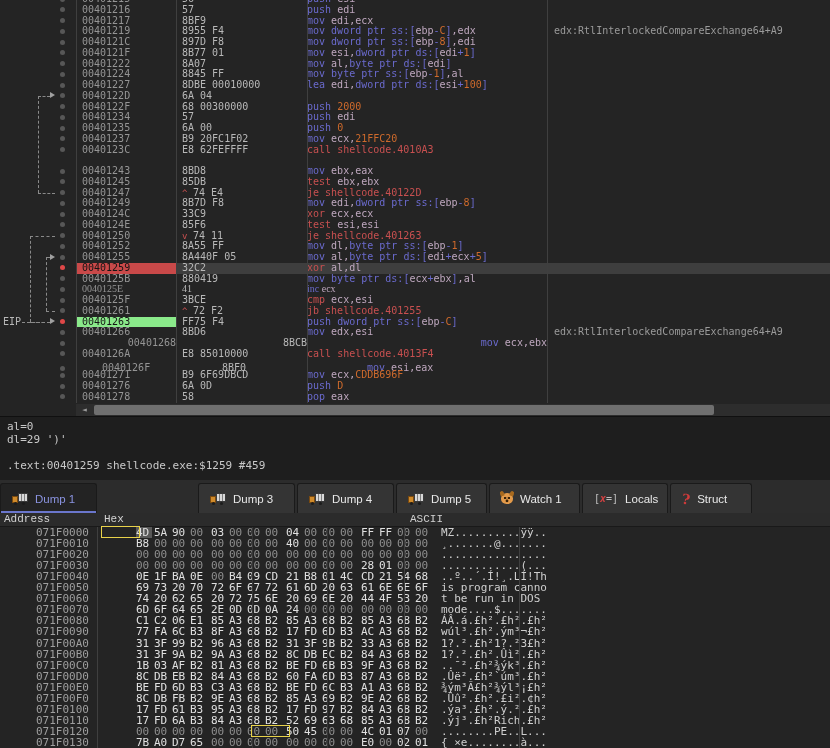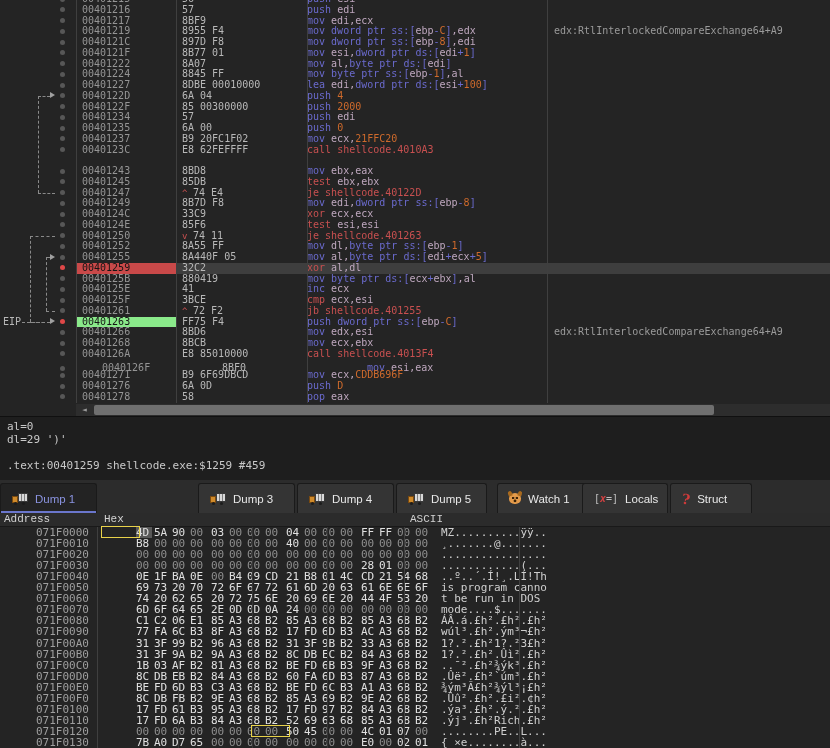--- a/index.html
+++ b/index.html
@@ -94,43 +94,43 @@
     <div id="disasm-rows">
         <div class="drow" style="top: -6px;"><div class="g"><span class="dot"></span></div><div class="ca">00401215</div><div class="cb">56</div><div class="ci"><span class="t-mn">push</span> <span class="t-reg">esi</span></div><div class="cc"></div></div>
         <div class="drow" style="top: 4.75px;"><div class="g"><span class="dot"></span></div><div class="ca">00401216</div><div class="cb">57</div><div class="ci"><span class="t-mn">push</span> <span class="t-reg">edi</span></div><div class="cc"></div></div>
         <div class="drow" style="top: 15.5px;"><div class="g"><span class="dot"></span></div><div class="ca">00401217</div><div class="cb">8BF9</div><div class="ci"><span class="t-mn">mov</span> <span class="t-reg">edi</span><span class="t-reg">,</span><span class="t-reg">ecx</span></div><div class="cc"></div></div>
         <div class="drow" style="top: 26.25px;"><div class="g"><span class="dot"></span></div><div class="ca">00401219</div><div class="cb">8955 F4</div><div class="ci"><span class="t-mn">mov</span> <span class="t-kw">dword</span> <span class="t-kw">ptr</span> <span class="t-kw">ss:</span><span class="t-kw">[</span><span class="t-reg">ebp</span><span class="t-kw">-</span><span class="t-num">C</span><span class="t-kw">]</span><span class="t-reg">,</span><span class="t-reg">edx</span></div><div class="cc">edx:RtlInterlockedCompareExchange64+A9</div></div>
         <div class="drow" style="top: 37px;"><div class="g"><span class="dot"></span></div><div class="ca">0040121C</div><div class="cb">897D F8</div><div class="ci"><span class="t-mn">mov</span> <span class="t-kw">dword</span> <span class="t-kw">ptr</span> <span class="t-kw">ss:</span><span class="t-kw">[</span><span class="t-reg">ebp</span><span class="t-kw">-</span><span class="t-num">8</span><span class="t-kw">]</span><span class="t-reg">,</span><span class="t-reg">edi</span></div><div class="cc"></div></div>
         <div class="drow" style="top: 47.75px;"><div class="g"><span class="dot"></span></div><div class="ca">0040121F</div><div class="cb">8B77 01</div><div class="ci"><span class="t-mn">mov</span> <span class="t-reg">esi</span><span class="t-reg">,</span><span class="t-kw">dword</span> <span class="t-kw">ptr</span> <span class="t-kw">ds:</span><span class="t-kw">[</span><span class="t-reg">edi</span><span class="t-kw">+</span><span class="t-num">1</span><span class="t-kw">]</span></div><div class="cc"></div></div>
         <div class="drow" style="top: 58.5px;"><div class="g"><span class="dot"></span></div><div class="ca">00401222</div><div class="cb">8A07</div><div class="ci"><span class="t-mn">mov</span> <span class="t-reg">al</span><span class="t-reg">,</span><span class="t-kw">byte</span> <span class="t-kw">ptr</span> <span class="t-kw">ds:</span><span class="t-kw">[</span><span class="t-reg">edi</span><span class="t-kw">]</span></div><div class="cc"></div></div>
         <div class="drow" style="top: 69.25px;"><div class="g"><span class="dot"></span></div><div class="ca">00401224</div><div class="cb">8845 FF</div><div class="ci"><span class="t-mn">mov</span> <span class="t-kw">byte</span> <span class="t-kw">ptr</span> <span class="t-kw">ss:</span><span class="t-kw">[</span><span class="t-reg">ebp</span><span class="t-kw">-</span><span class="t-num">1</span><span class="t-kw">]</span><span class="t-reg">,</span><span class="t-reg">al</span></div><div class="cc"></div></div>
         <div class="drow" style="top: 80px;"><div class="g"><span class="dot"></span></div><div class="ca">00401227</div><div class="cb">8DBE 00010000</div><div class="ci"><span class="t-mn">lea</span> <span class="t-reg">edi</span><span class="t-reg">,</span><span class="t-kw">dword</span> <span class="t-kw">ptr</span> <span class="t-kw">ds:</span><span class="t-kw">[</span><span class="t-reg">esi</span><span class="t-kw">+</span><span class="t-num">100</span><span class="t-kw">]</span></div><div class="cc"></div></div>
-        <div class="drow" style="top: 90.75px;"><div class="g"><span class="dot"></span></div><div class="ca">0040122D</div><div class="cb">6A 04</div><div class="ci"><span class="t-mn">push</span> <span class="t-num">4</span></div><div class="cc"></div></div>
-        <div class="drow" style="top: 101.5px;"><div class="g"><span class="dot"></span></div><div class="ca">0040122F</div><div class="cb">85 00300000</div><div class="ci"><span class="t-mn">push</span> <span class="t-num">2000</span></div><div class="cc"></div></div>
+        <div class="drow" style="top: 90.75px;"><div class="g"><span class="dot"></span></div><div class="ca">0040122D</div><div class="cb">6A 04</div><div class="cc"></div></div>
+        <div class="drow" style="top: 101.5px;"><div class="g"><span class="dot"></span></div><div class="ca">0040122F</div><div class="cb">68 00300000</div><div class="ci"><span class="t-mn">push</span> <span class="t-num">2000</span></div><div class="cc"></div></div>
         <div class="drow" style="top: 112.25px;"><div class="g"><span class="dot"></span></div><div class="ca">00401234</div><div class="cb">57</div><div class="ci"><span class="t-mn">push</span> <span class="t-reg">edi</span></div><div class="cc"></div></div>
         <div class="drow" style="top: 123px;"><div class="g"><span class="dot"></span></div><div class="ca">00401235</div><div class="cb">6A 00</div><div class="ci"><span class="t-mn">push</span> <span class="t-num">0</span></div><div class="cc"></div></div>
         <div class="drow" style="top: 133.75px;"><div class="g"><span class="dot"></span></div><div class="ca">00401237</div><div class="cb">B9 20FC1F02</div><div class="ci"><span class="t-mn">mov</span> <span class="t-reg">ecx</span><span class="t-reg">,</span><span class="t-num">21FFC20</span></div><div class="cc"></div></div>
         <div class="drow" style="top: 144.5px;"><div class="g"><span class="dot"></span></div><div class="ca">0040123C</div><div class="cb">E8 62FEFFFF</div><div class="ci"><span class="t-mnr">call</span> <span class="t-lbl">shellcode.4010A3</span></div><div class="cc"></div></div>
         <div class="drow" style="top: 166px;"><div class="g"><span class="dot"></span></div><div class="ca">00401243</div><div class="cb">8BD8</div><div class="ci"><span class="t-mn">mov</span> <span class="t-reg">ebx</span><span class="t-reg">,</span><span class="t-reg">eax</span></div><div class="cc"></div></div>
         <div class="drow" style="top: 176.75px;"><div class="g"><span class="dot"></span></div><div class="ca">00401245</div><div class="cb">85DB</div><div class="ci"><span class="t-mnr">test</span> <span class="t-reg">ebx</span><span class="t-reg">,</span><span class="t-reg">ebx</span></div><div class="cc"></div></div>
         <div class="drow" style="top: 187.5px;"><div class="g"><span class="dot"></span></div><div class="ca">00401247</div><div class="cb"><span class="jm">^</span>74 E4</div><div class="ci"><span class="t-mnr">je</span> <span class="t-lbl">shellcode.40122D</span></div><div class="cc"></div></div>
         <div class="drow" style="top: 198.25px;"><div class="g"><span class="dot"></span></div><div class="ca">00401249</div><div class="cb">8B7D F8</div><div class="ci"><span class="t-mn">mov</span> <span class="t-reg">edi</span><span class="t-reg">,</span><span class="t-kw">dword</span> <span class="t-kw">ptr</span> <span class="t-kw">ss:</span><span class="t-kw">[</span><span class="t-reg">ebp</span><span class="t-kw">-</span><span class="t-num">8</span><span class="t-kw">]</span></div><div class="cc"></div></div>
         <div class="drow" style="top: 209px;"><div class="g"><span class="dot"></span></div><div class="ca">0040124C</div><div class="cb">33C9</div><div class="ci"><span class="t-mnr">xor</span> <span class="t-reg">ecx</span><span class="t-reg">,</span><span class="t-reg">ecx</span></div><div class="cc"></div></div>
         <div class="drow" style="top: 219.75px;"><div class="g"><span class="dot"></span></div><div class="ca">0040124E</div><div class="cb">85F6</div><div class="ci"><span class="t-mnr">test</span> <span class="t-reg">esi</span><span class="t-reg">,</span><span class="t-reg">esi</span></div><div class="cc"></div></div>
         <div class="drow" style="top: 230.5px;"><div class="g"><span class="dot"></span></div><div class="ca">00401250</div><div class="cb"><span class="jm">v</span>74 11</div><div class="ci"><span class="t-mnr">je</span> <span class="t-lbl">shellcode.401263</span></div><div class="cc"></div></div>
         <div class="drow" style="top: 241.25px;"><div class="g"><span class="dot"></span></div><div class="ca">00401252</div><div class="cb">8A55 FF</div><div class="ci"><span class="t-mn">mov</span> <span class="t-reg">dl</span><span class="t-reg">,</span><span class="t-kw">byte</span> <span class="t-kw">ptr</span> <span class="t-kw">ss:</span><span class="t-kw">[</span><span class="t-reg">ebp</span><span class="t-kw">-</span><span class="t-num">1</span><span class="t-kw">]</span></div><div class="cc"></div></div>
         <div class="drow" style="top: 252px;"><div class="g"><span class="dot"></span></div><div class="ca">00401255</div><div class="cb">8A440F 05</div><div class="ci"><span class="t-mn">mov</span> <span class="t-reg">al</span><span class="t-reg">,</span><span class="t-kw">byte</span> <span class="t-kw">ptr</span> <span class="t-kw">ds:</span><span class="t-kw">[</span><span class="t-reg">edi</span><span class="t-kw">+</span><span class="t-reg">ecx</span><span class="t-kw">+</span><span class="t-num">5</span><span class="t-kw">]</span></div><div class="cc"></div></div>
         <div class="drow sel" style="top: 262.75px;"><div class="g"><span class="dot red"></span></div><div class="ca bg-red">00401259</div><div class="cb">32C2</div><div class="ci"><span class="t-mnr">xor</span> <span class="t-reg">al</span><span class="t-reg">,</span><span class="t-reg">dl</span></div><div class="cc"></div></div>
         <div class="drow" style="top: 273.5px;"><div class="g"><span class="dot"></span></div><div class="ca">0040125B</div><div class="cb">880419</div><div class="ci"><span class="t-mn">mov</span> <span class="t-kw">byte</span> <span class="t-kw">ptr</span> <span class="t-kw">ds:</span><span class="t-kw">[</span><span class="t-reg">ecx</span><span class="t-kw">+</span><span class="t-reg">ebx</span><span class="t-kw">]</span><span class="t-reg">,</span><span class="t-reg">al</span></div><div class="cc"></div></div>
-        <div class="drow" style="top: 284.25px;"><div class="g"><span class="dot"></span></div><div class="ca">0040125E</div><div class="cb">41</div><div class="ci"><span class="t-mn">inc</span> <span class="t-reg">ecx</span></div><div class="cc"></div></div>
+        <div class="drow" style="top: 284.25px; font-family: Liberation Serif, serif;"><div class="g"><span class="dot"></span></div><div class="ca">0040125E</div><div class="cb">41</div><div class="ci"><span class="t-mn">inc</span> <span class="t-reg">ecx</span></div><div class="cc"></div></div>
         <div class="drow" style="top: 295px;"><div class="g"><span class="dot"></span></div><div class="ca">0040125F</div><div class="cb">3BCE</div><div class="ci"><span class="t-mnr">cmp</span> <span class="t-reg">ecx</span><span class="t-reg">,</span><span class="t-reg">esi</span></div><div class="cc"></div></div>
         <div class="drow" style="top: 305.75px;"><div class="g"><span class="dot"></span></div><div class="ca">00401261</div><div class="cb"><span class="jm">^</span>72 F2</div><div class="ci"><span class="t-mnr">jb</span> <span class="t-lbl">shellcode.401255</span></div><div class="cc"></div></div>
         <div class="drow" style="top: 316.5px;"><div class="g"><span class="dot red"></span></div><div class="ca bg-green">00401263</div><div class="cb">FF75 F4</div><div class="ci"><span class="t-mn">push</span> <span class="t-kw">dword</span> <span class="t-kw">ptr</span> <span class="t-kw">ss:</span><span class="t-kw">[</span><span class="t-reg">ebp</span><span class="t-kw">-</span><span class="t-num">C</span><span class="t-kw">]</span></div><div class="cc"></div></div>
         <div class="drow" style="top: 327.25px;"><div class="g"><span class="dot"></span></div><div class="ca">00401266</div><div class="cb">8BD6</div><div class="ci"><span class="t-mn">mov</span> <span class="t-reg">edx</span><span class="t-reg">,</span><span class="t-reg">esi</span></div><div class="cc">edx:RtlInterlockedCompareExchange64+A9</div></div>
-        <div class="drow" style="top: 338px;"><div class="g"><span class="dot"></span></div><div class="ca">00401268</div><div class="cb">8BCB</div><div class="ci"><span class="t-mn">mov</span> <span class="t-reg">ecx</span><span class="t-reg">,</span><span class="t-reg">ebx</span></div><div class="cc"></div></div>
+        <div class="drow" style="top: 338px; text-align: right;"><div class="g"><span class="dot"></span></div><div class="ca">00401268</div><div class="cb">8BCB</div><div class="ci"><span class="t-mn">mov</span> <span class="t-reg">ecx</span><span class="t-reg">,</span><span class="t-reg">ebx</span></div><div class="cc"></div></div>
         <div class="drow" style="top: 348.75px;"><div class="g"><span class="dot"></span></div><div class="ca">0040126A</div><div class="cb">E8 85010000</div><div class="ci"><span class="t-mnr">call</span> <span class="t-lbl">shellcode.4013F4</span></div><div class="cc"></div></div>
         <div class="drow" style="top: 363px; gap: 20px;"><div class="g"><span class="dot"></span></div><div class="ca">0040126F</div><div class="cb">8BF0</div><div class="ci"><span class="t-mn">mov</span> <span class="t-reg">esi</span><span class="t-reg">,</span><span class="t-reg">eax</span></div><div class="cc"></div></div>
         <div class="drow" style="top: 370.25px;"><div class="g"><span class="dot"></span></div><div class="ca">00401271</div><div class="cb">B9 6F69DBCD</div><div class="ci"><span class="t-mn">mov</span> <span class="t-reg">ecx</span><span class="t-reg">,</span><span class="t-num">CDDB696F</span></div><div class="cc"></div></div>
         <div class="drow" style="top: 381px;"><div class="g"><span class="dot"></span></div><div class="ca">00401276</div><div class="cb">6A 0D</div><div class="ci"><span class="t-mn">push</span> <span class="t-num">D</span></div><div class="cc"></div></div>
         <div class="drow" style="top: 391.75px;"><div class="g"><span class="dot"></span></div><div class="ca">00401278</div><div class="cb">58</div><div class="ci"><span class="t-mn">pop</span> <span class="t-reg">eax</span></div><div class="cc"></div></div>
       </div>
     <div class="vsep" style="left:76px"></div>
     <div class="vsep" style="left:176px"></div>
     <div class="vsep" style="left:307px"></div>
     <div class="vsep" style="left:547px"></div>
@@ -186,21 +186,21 @@
         </span>
         <span class="lbl">Dump 4</span>
       </div>
       <div class="tab" style="left: 396px; width: 91px;">
         <span class="ic-dump">
           <span class="cab"></span>
           <span class="box"></span>
         </span>
         <span class="lbl">Dump 5</span>
       </div>
-      <div class="tab" style="left: 489px; width: 91px; margin-left: 8px;">
+      <div class="tab" style="left: 489px; width: 91px;">
         <span class="ic-watch"></span>
         <span class="lbl">Watch 1</span>
       </div>
       <div class="tab" style="left: 582px; width: 86px;">
         <span class="ic-locals">[<b>x</b>=]</span>
         <span class="lbl">Locals</span>
       </div>
       <div class="tab" style="left: 670px; width: 82px;">
         <span class="ic-struct">?</span>
         <span class="lbl">Struct</span>

